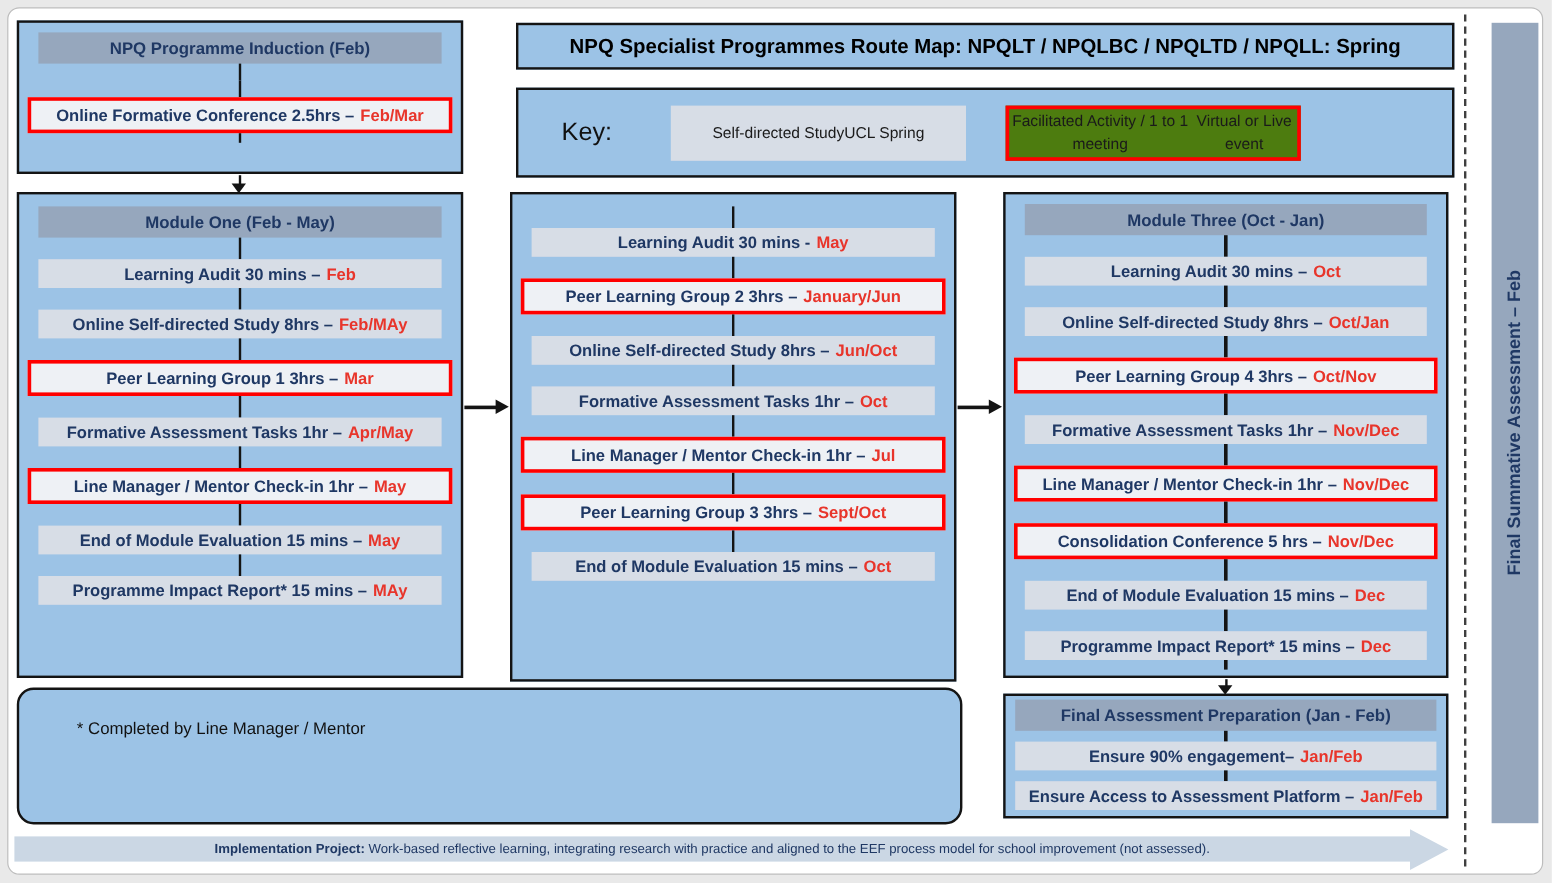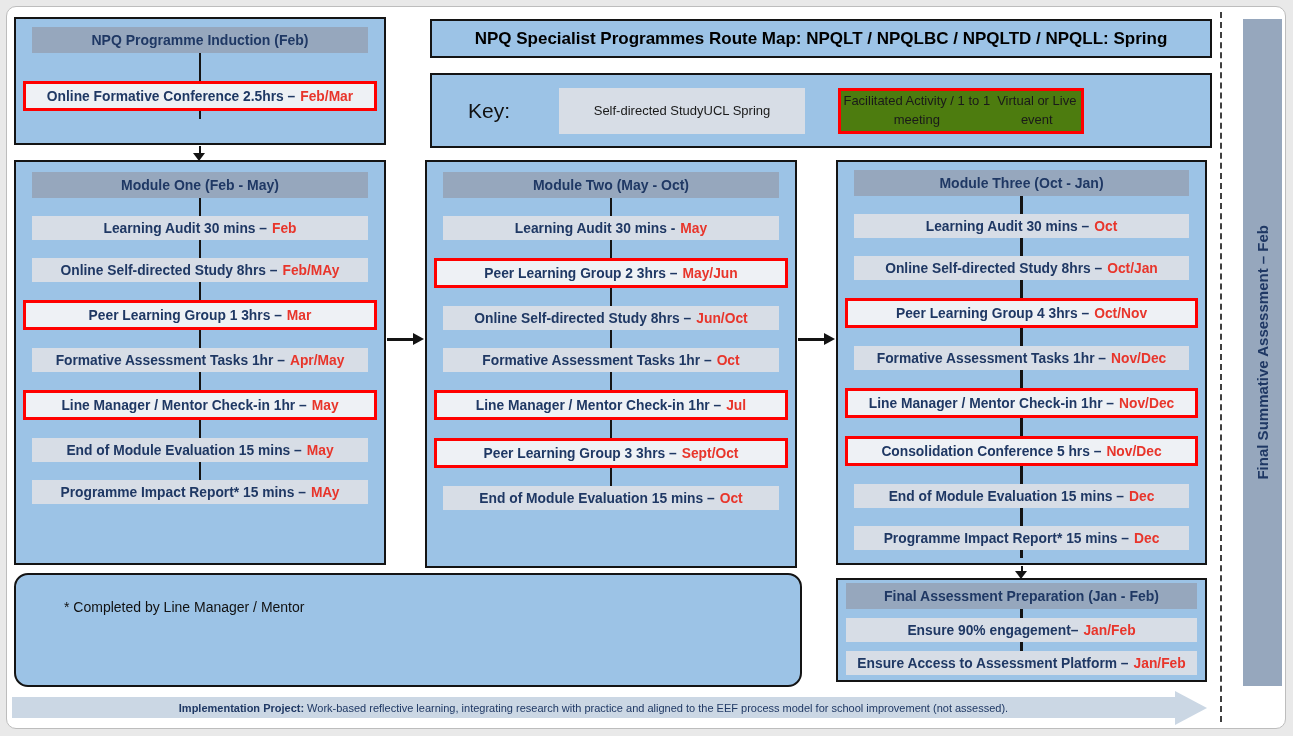--- a/index.html
+++ b/index.html
@@ -158,30 +158,29 @@
       <div class="tick"></div>
       <div class="item">
           <span>Programme Impact Report* 15 mins –</span>
           <span class="date">MAy</span>
         </div>
     </div>
   </div>
 
   <div class="box" id="module-2">
     <div class="flow">
-      <div class="hdr">Module Two (May - Oct)</div>
       <div class="tick"></div>
       <div class="item">
           <span>Learning Audit 30 mins -</span>
           <span class="date">May</span>
         </div>
       <div class="tick"></div>
       <div class="item red">
           <span>Peer Learning Group 2 3hrs  –</span>
-          <span class="date">May/Jun</span>
+          <span class="date">January/Jun</span>
         </div>
       <div class="tick"></div>
       <div class="item">
           <span>Online Self-directed Study 8hrs –</span>
           <span class="date">Jun/Oct</span>
         </div>
       <div class="tick"></div>
       <div class="item">
           <span>Formative Assessment Tasks 1hr –</span>
           <span class="date">Oct</span>

